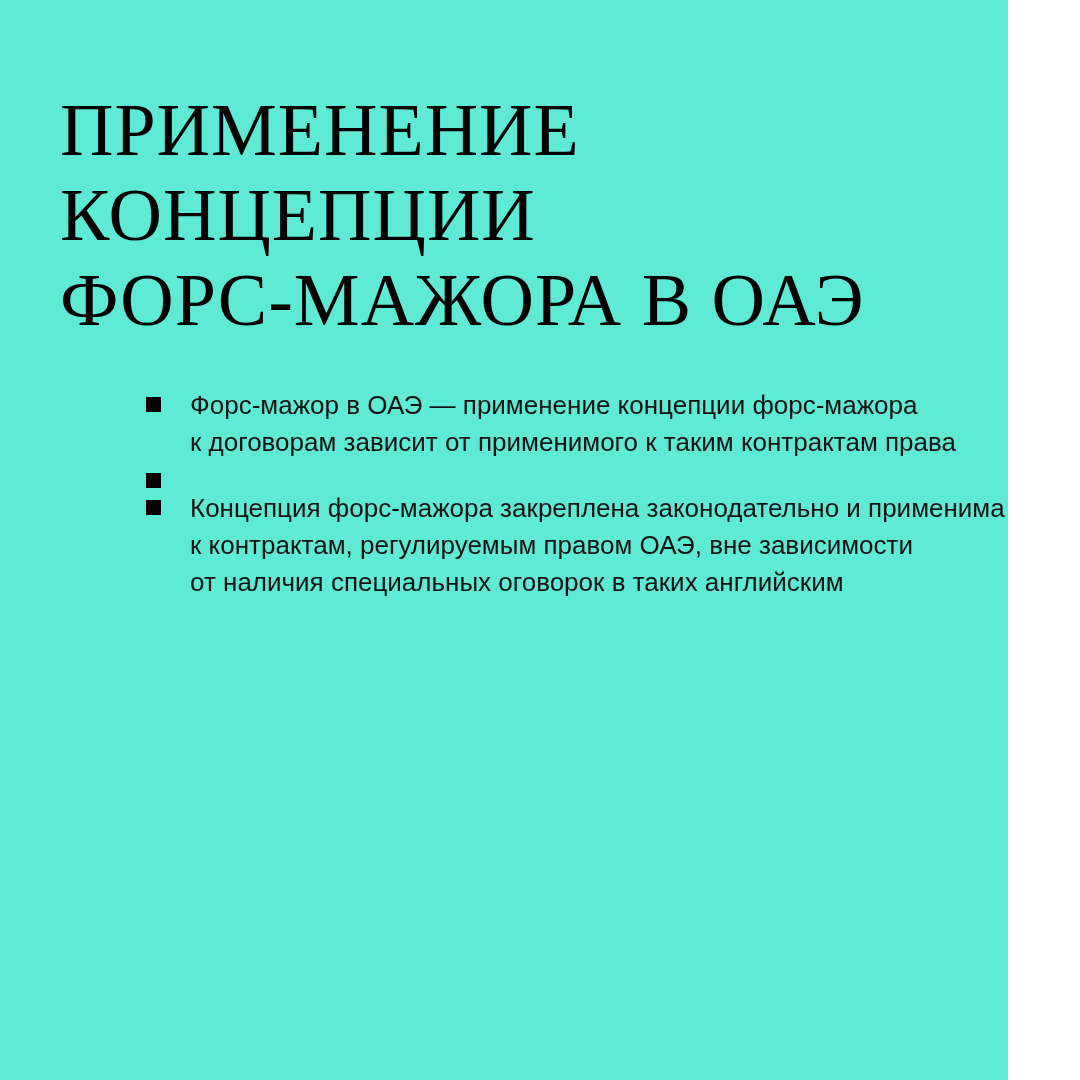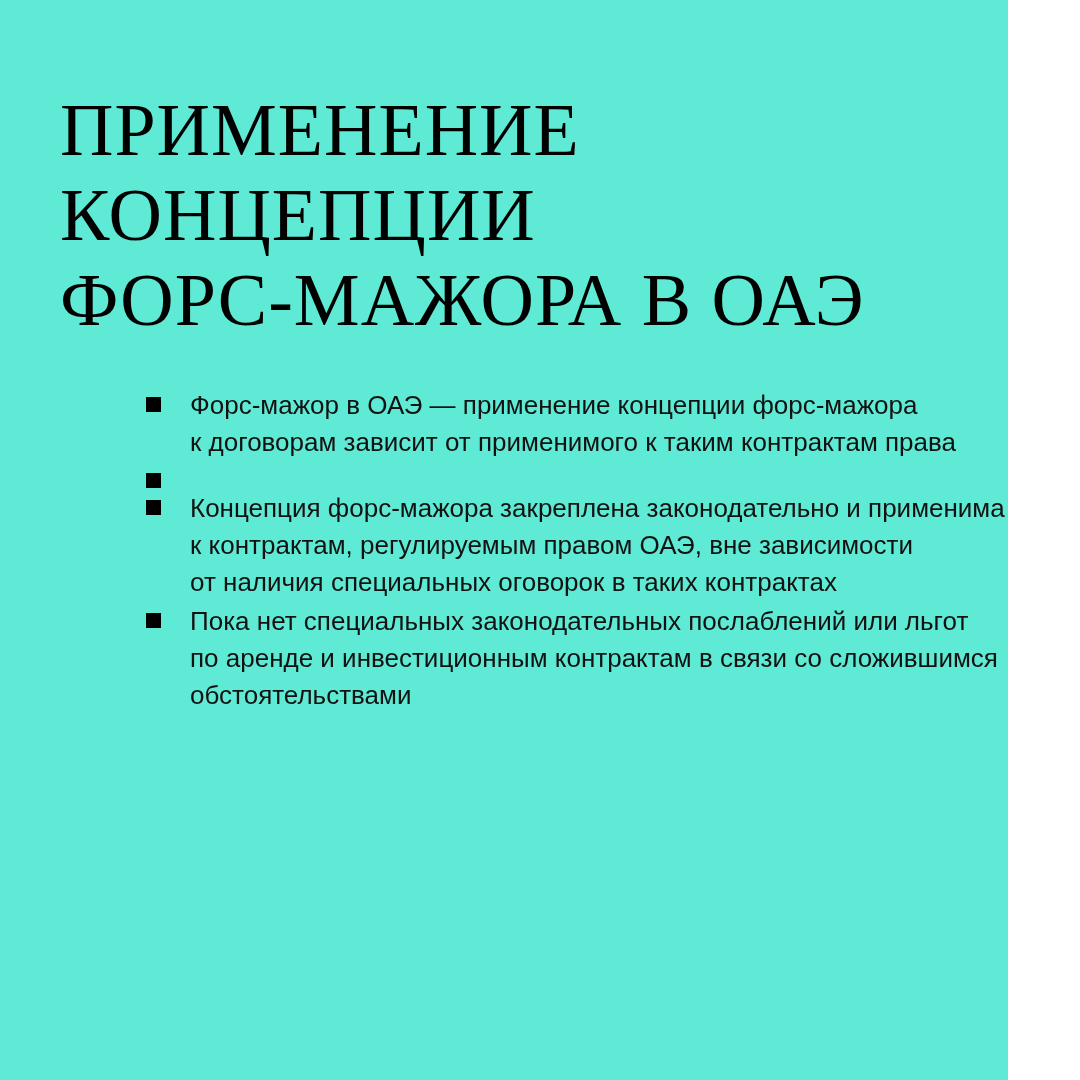--- a/index.html
+++ b/index.html
@@ -81,25 +81,19 @@
     </li>
 
     <li class="bullet-item">
       <span class="marker"></span>
     </li>
 
     <li class="bullet-item">
       <span class="marker"></span>
       <p class="bullet-text">Концепция форс-мажора закреплена законодательно и применима
 к контрактам, регулируемым правом ОАЭ, вне зависимости
-от наличия специальных оговорок в таких контрактах</p>
+от наличия специальных оговорок в таких английским</p>
     </li>
 
 
-    <li class="bullet-item">
-      <span class="marker"></span>
-      <p class="bullet-text">Пока нет специальных законодательных послаблений или льгот
-по аренде и инвестиционным контрактам в связи со сложившимся
-обстоятельствами</p>
-    </li>
 
   </ul>
 </div>
 
 </body></html>

